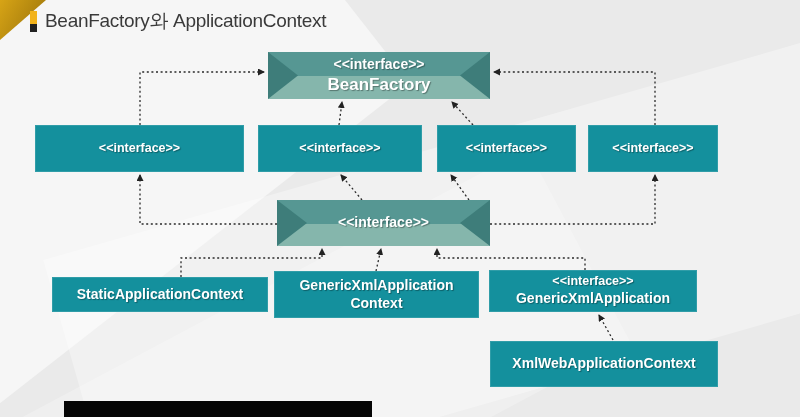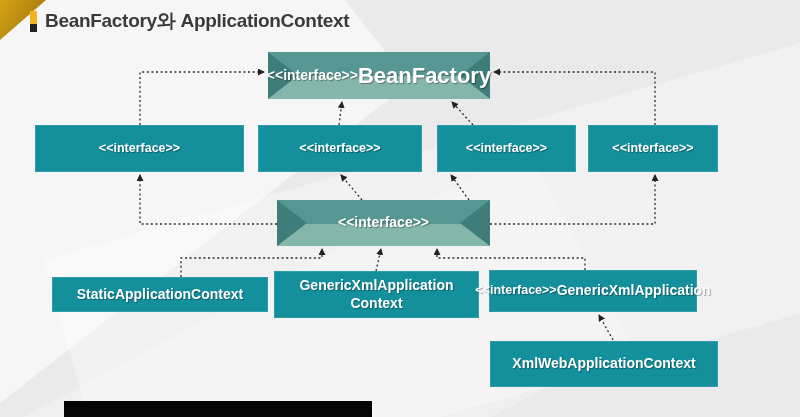--- a/index.html
+++ b/index.html
@@ -17,32 +17,32 @@
          transform:rotate(-28deg);}
 
   
   .corner{position:absolute;left:0;top:0;width:46px;height:40px;
           background:linear-gradient(120deg,#d7a416,#96700a);
           clip-path:polygon(0 0,100% 0,0 100%);}
 
   
   .titlebar{position:absolute;left:30px;top:8px;display:flex;align-items:center;gap:8px;}
   .bullet{width:7px;height:21px;background:linear-gradient(180deg,#f2b31c 0 62%,#222 62% 100%);}
-  .title{font-size:19px;font-weight:bold;color:#3a3a3a;letter-spacing:-0.3px;}
+  .title{font-size:19px;font-weight:normal;color:#3a3a3a;letter-spacing:-0.3px;}
 
   
-  .node{position:absolute;display:flex;align-items:center;
+  .node{position:absolute;display:flex;flex-direction:column;align-items:center;
         justify-content:center;color:#fff;text-align:center;line-height:1.25;
         text-shadow:1px 1px 1px rgba(0,0,0,.35);}
   .flat{background:#14909d;box-shadow:inset 0 0 0 1px rgba(255,255,255,.12);}
   .stereo{font-size:12.5px;font-weight:bold;}
   .nname{font-size:14px;font-weight:bold;}
   .ribbon{background:linear-gradient(180deg,#569793 0 52%,#85b6ac 52% 100%);}
   .ribbon .stereo{font-size:14px;position:relative;z-index:2;}
-  .ribbon .nname{font-size:22px;position:relative;z-index:2;}
+  .ribbon .nname{font-size:17px;position:relative;z-index:2;}
   .chev{position:absolute;top:0;bottom:0;width:30px;background:#3e7d7a;z-index:1;}
   .chev.left{left:0;clip-path:polygon(0 0,100% 50%,0 100%);}
   .chev.right{right:0;clip-path:polygon(100% 0,0 50%,100% 100%);}
 
   svg.edges{position:absolute;left:0;top:0;pointer-events:none;}
   .edge{fill:none;stroke:#2a2a2a;stroke-width:1.3;stroke-dasharray:2 2.6;}
 
   .footerbar{position:absolute;left:64px;top:401px;width:308px;height:16px;background:#050505;}
 </style>
 </head>

